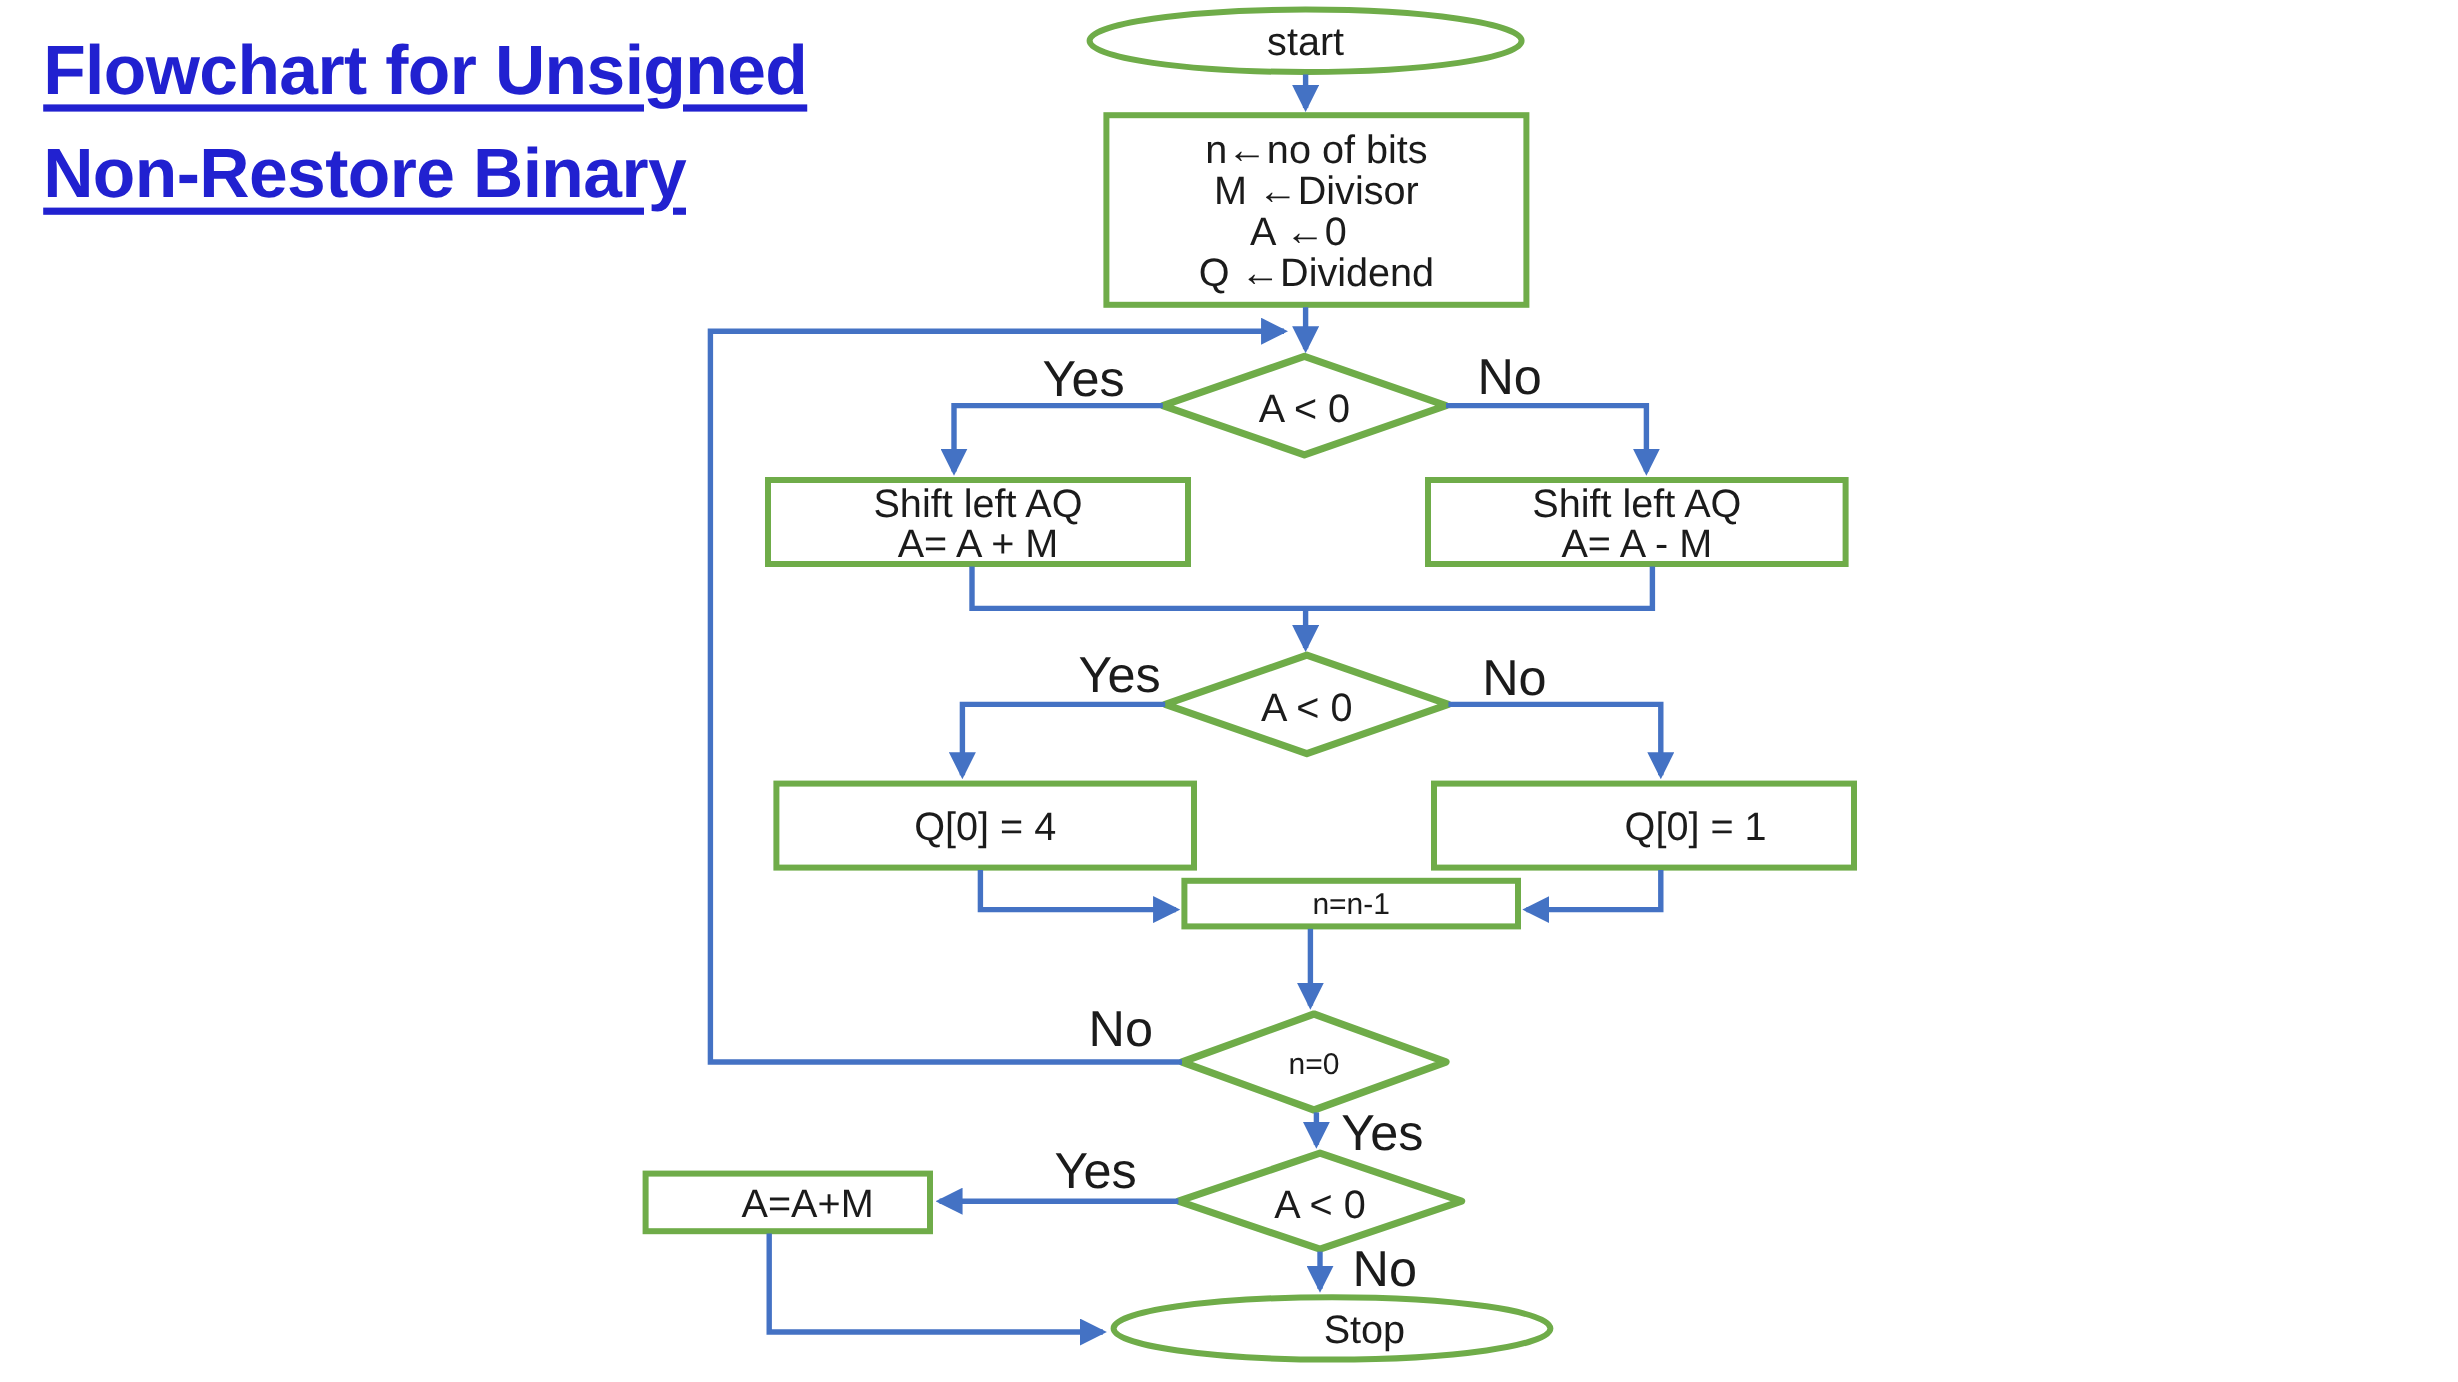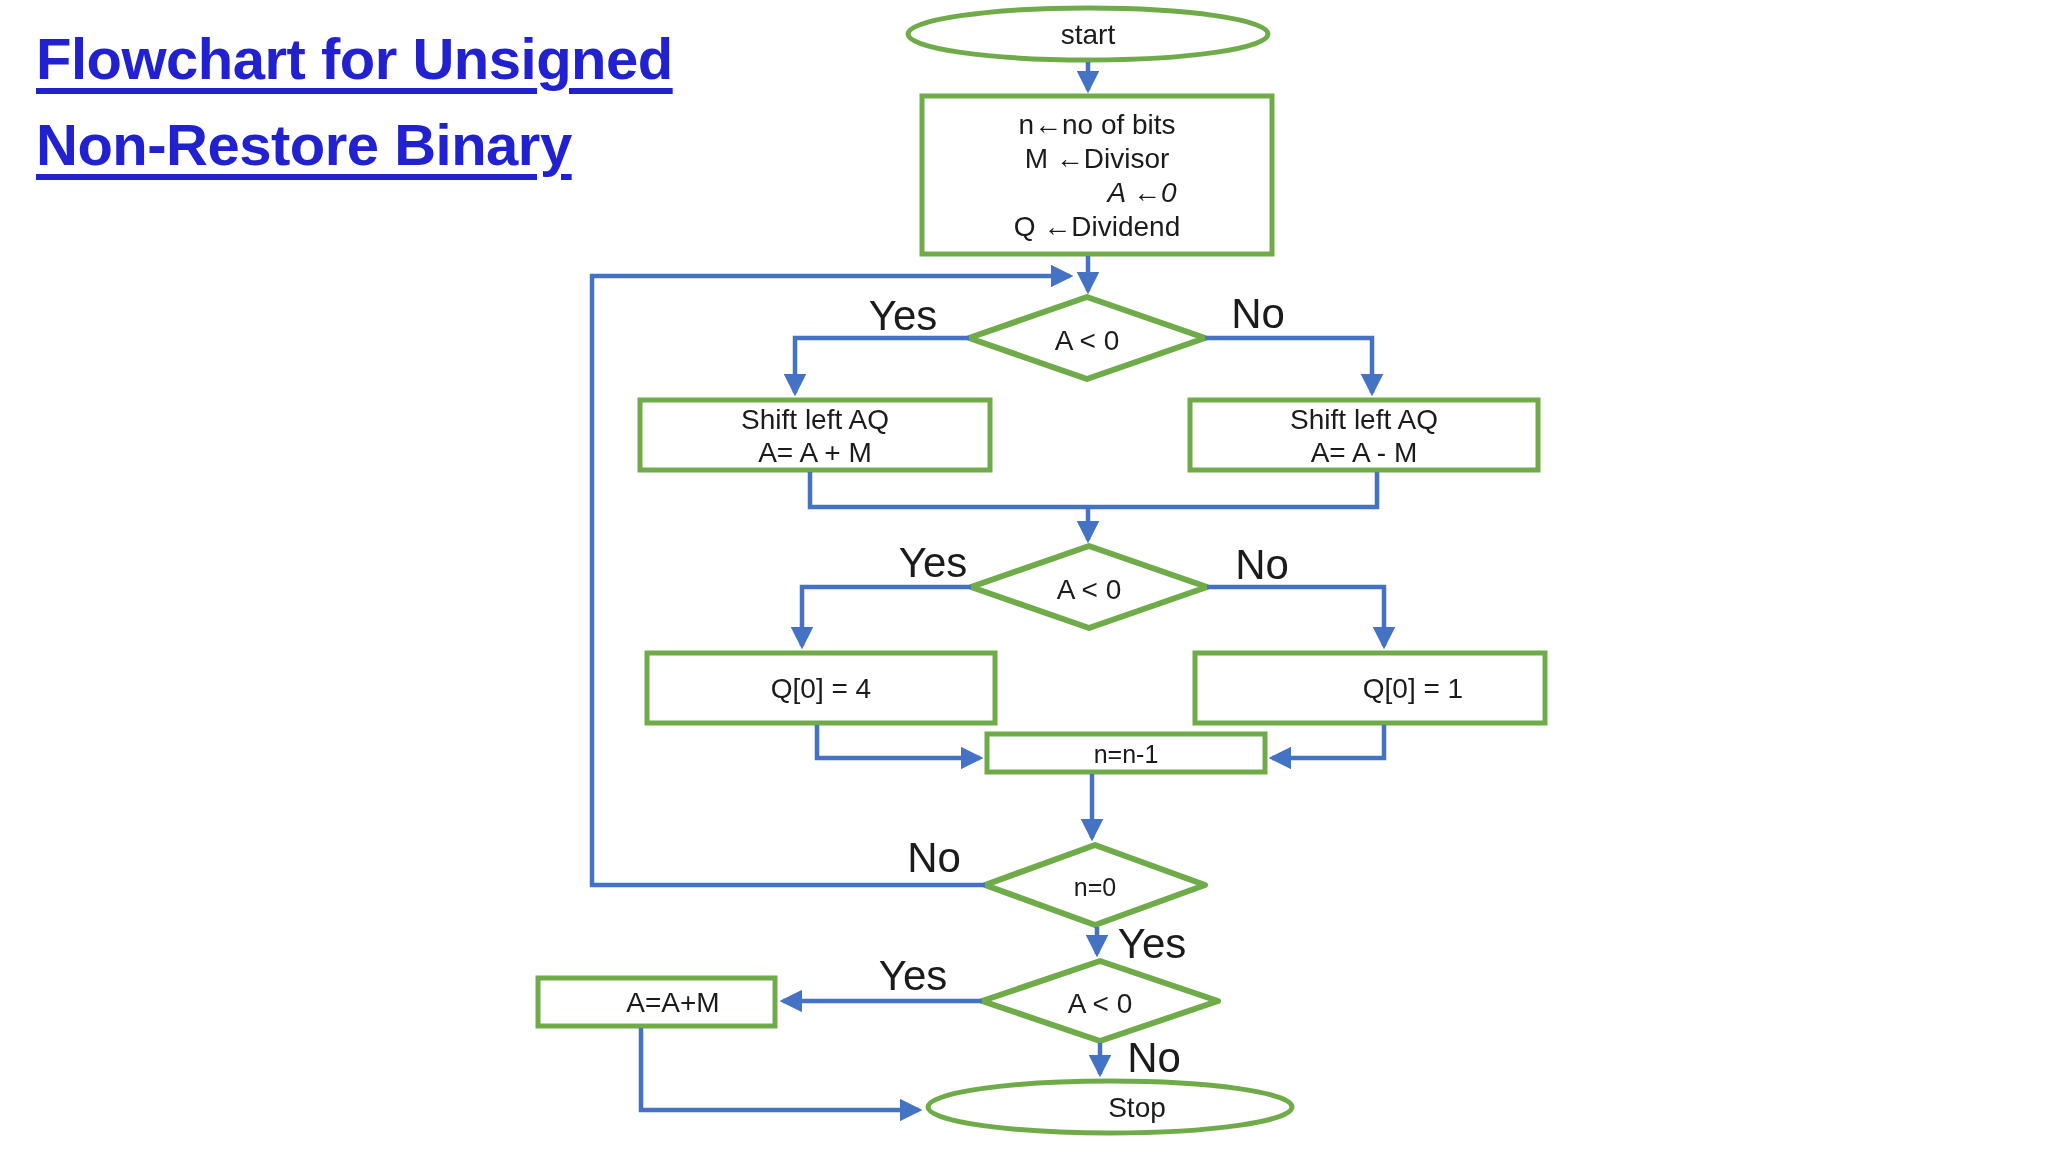--- a/index.html
+++ b/index.html
@@ -23,21 +23,21 @@
   }
   .title div{
     text-decoration:underline;
     text-decoration-thickness:6px;
     text-underline-offset:9px;
     white-space:nowrap;
   }
   .node-text{
     position:absolute;transform:translate(-50%,-50%);
     color:var(--text,#1B1B1B);
-    font-size:28px;line-height:34px;text-align:center;white-space:nowrap;
+    font-size:33px;line-height:34px;text-align:center;white-space:nowrap;
   }
   .node-text.small{font-size:25px;}
   .edge-label{
     position:absolute;transform:translate(-50%,-50%);
     color:var(--text,#1B1B1B);
     font-size:42px;font-weight:500;white-space:nowrap;
   }
   .logo{position:absolute;left:1900px;top:2px;width:146px;height:136px;}
 </style>
 </head>
@@ -88,21 +88,21 @@
 
   <div class="title">
     <div>Flowchart for Unsigned</div>
     <div>Non-Restore Binary</div>
   </div>
 
   <div class="node-text" style="left:1088px;top:35px;">start</div>
 
   <div class="node-text" style="left:1097px;top:125px;">n←no of bits</div>
   <div class="node-text" style="left:1097px;top:159px;">M ←Divisor</div>
-  <div class="node-text" style="left:1142px;top:193px;font-style:italic;">A ←0</div>
+  <div class="node-text" style="left:1082px;top:193px;">A ←0</div>
   <div class="node-text" style="left:1097px;top:227px;">Q ←Dividend</div>
 
   <div class="node-text" style="left:1087px;top:341px;">A &lt; 0</div>
 
   <div class="node-text" style="left:815px;top:420px;">Shift left AQ</div>
   <div class="node-text" style="left:815px;top:453px;">A= A + M</div>
 
   <div class="node-text" style="left:1364px;top:420px;">Shift left AQ</div>
   <div class="node-text" style="left:1364px;top:453px;">A= A - M</div>
 

